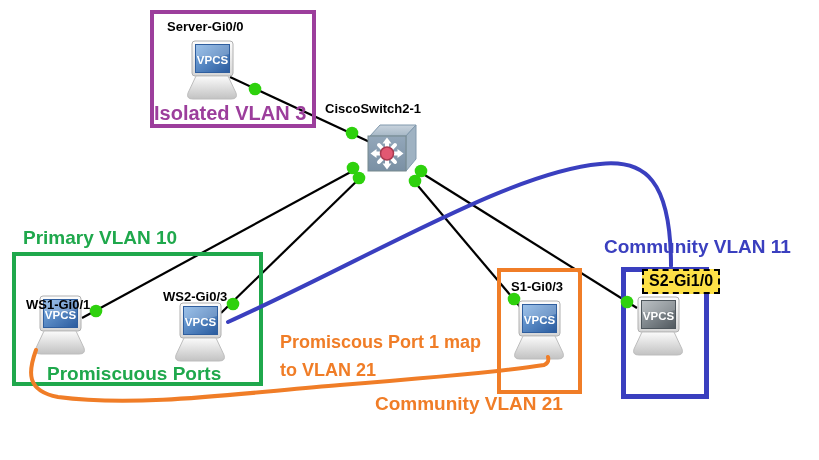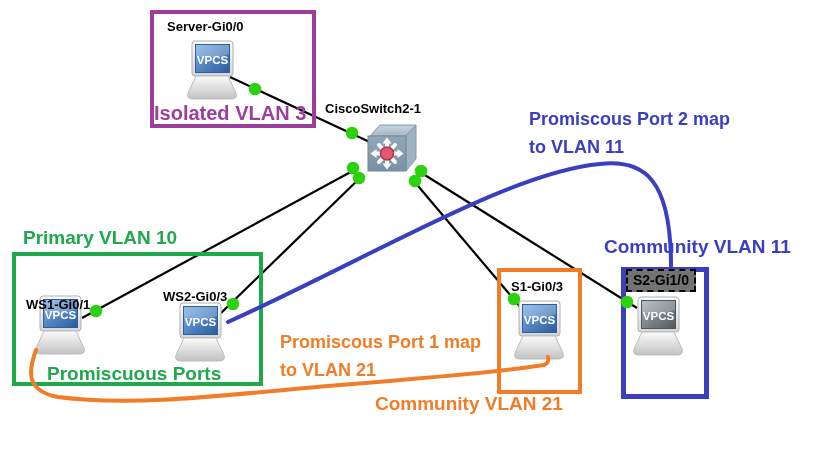--- a/index.html
+++ b/index.html
@@ -12,22 +12,22 @@
   .zone-green {border:4px solid #1fa84c;}
   .zone-orange{border:4px solid #f07d27;}
   .zone-blue  {border:5px solid #3a3fbf;}
   .dev-label{position:absolute;font-size:13px;font-weight:bold;color:#000;white-space:nowrap;}
   .zone-title{position:absolute;font-weight:bold;font-size:19px;white-space:nowrap;}
   .ann{position:absolute;font-weight:bold;font-size:18px;line-height:28px;white-space:nowrap;}
   .c-purple{color:#9c3e9c;}
   .c-green {color:#1fa84c;}
   .c-orange{color:#f07d27;}
   .c-blue  {color:#3a3fbf;}
-  .s2-label-box{position:absolute;border:2px dashed #000;background:#737373;padding:1px 5px 2px 5px;
-                font-size:14px;font-weight:bold;color:#000;white-space:nowrap;}
+  .s2-label-box{position:absolute;border:2px dashed #000;background:#fde047;padding:1px 5px 2px 5px;
+                font-size:16px;font-weight:bold;color:#000;white-space:nowrap;margin-left:16px;}
 </style>
 </head>
 <body>
 
 <div class="canvas">
 
   <svg class="layer">
     <defs>
       <linearGradient id="gBody" x1="0" y1="0" x2="0" y2="1">
         <stop offset="0" stop-color="#fdfdfd"></stop>
@@ -150,22 +150,18 @@
   <div class="s2-label-box" style="left:626px;top:269px;">
     <span>S2-Gi1/0</span>
   </div>
 
   <div class="zone-title c-purple" style="left:154px;top:102px;font-size:20px;">Isolated VLAN 3</div>
   <div class="zone-title c-green" style="left:23px;top:227px;">Primary VLAN 10</div>
   <div class="zone-title c-green" style="left:47px;top:363px;">Promiscuous Ports</div>
   <div class="zone-title c-blue" style="left:604px;top:236px;">Community VLAN 11</div>
   <div class="zone-title c-orange" style="left:375px;top:393px;">Community VLAN 21</div>
 
-  <div class="ann c-blue" style="left:529px;top:105px;">
-    <div>Promiscous Port 2 map</div>
-    <div>to VLAN 11</div>
-  </div>
   <div class="ann c-orange" style="left:280px;top:328px;">
     <div>Promiscous Port 1 map</div>
     <div>to VLAN 21</div>
   </div>
 
 </div>
 
 </body></html>

